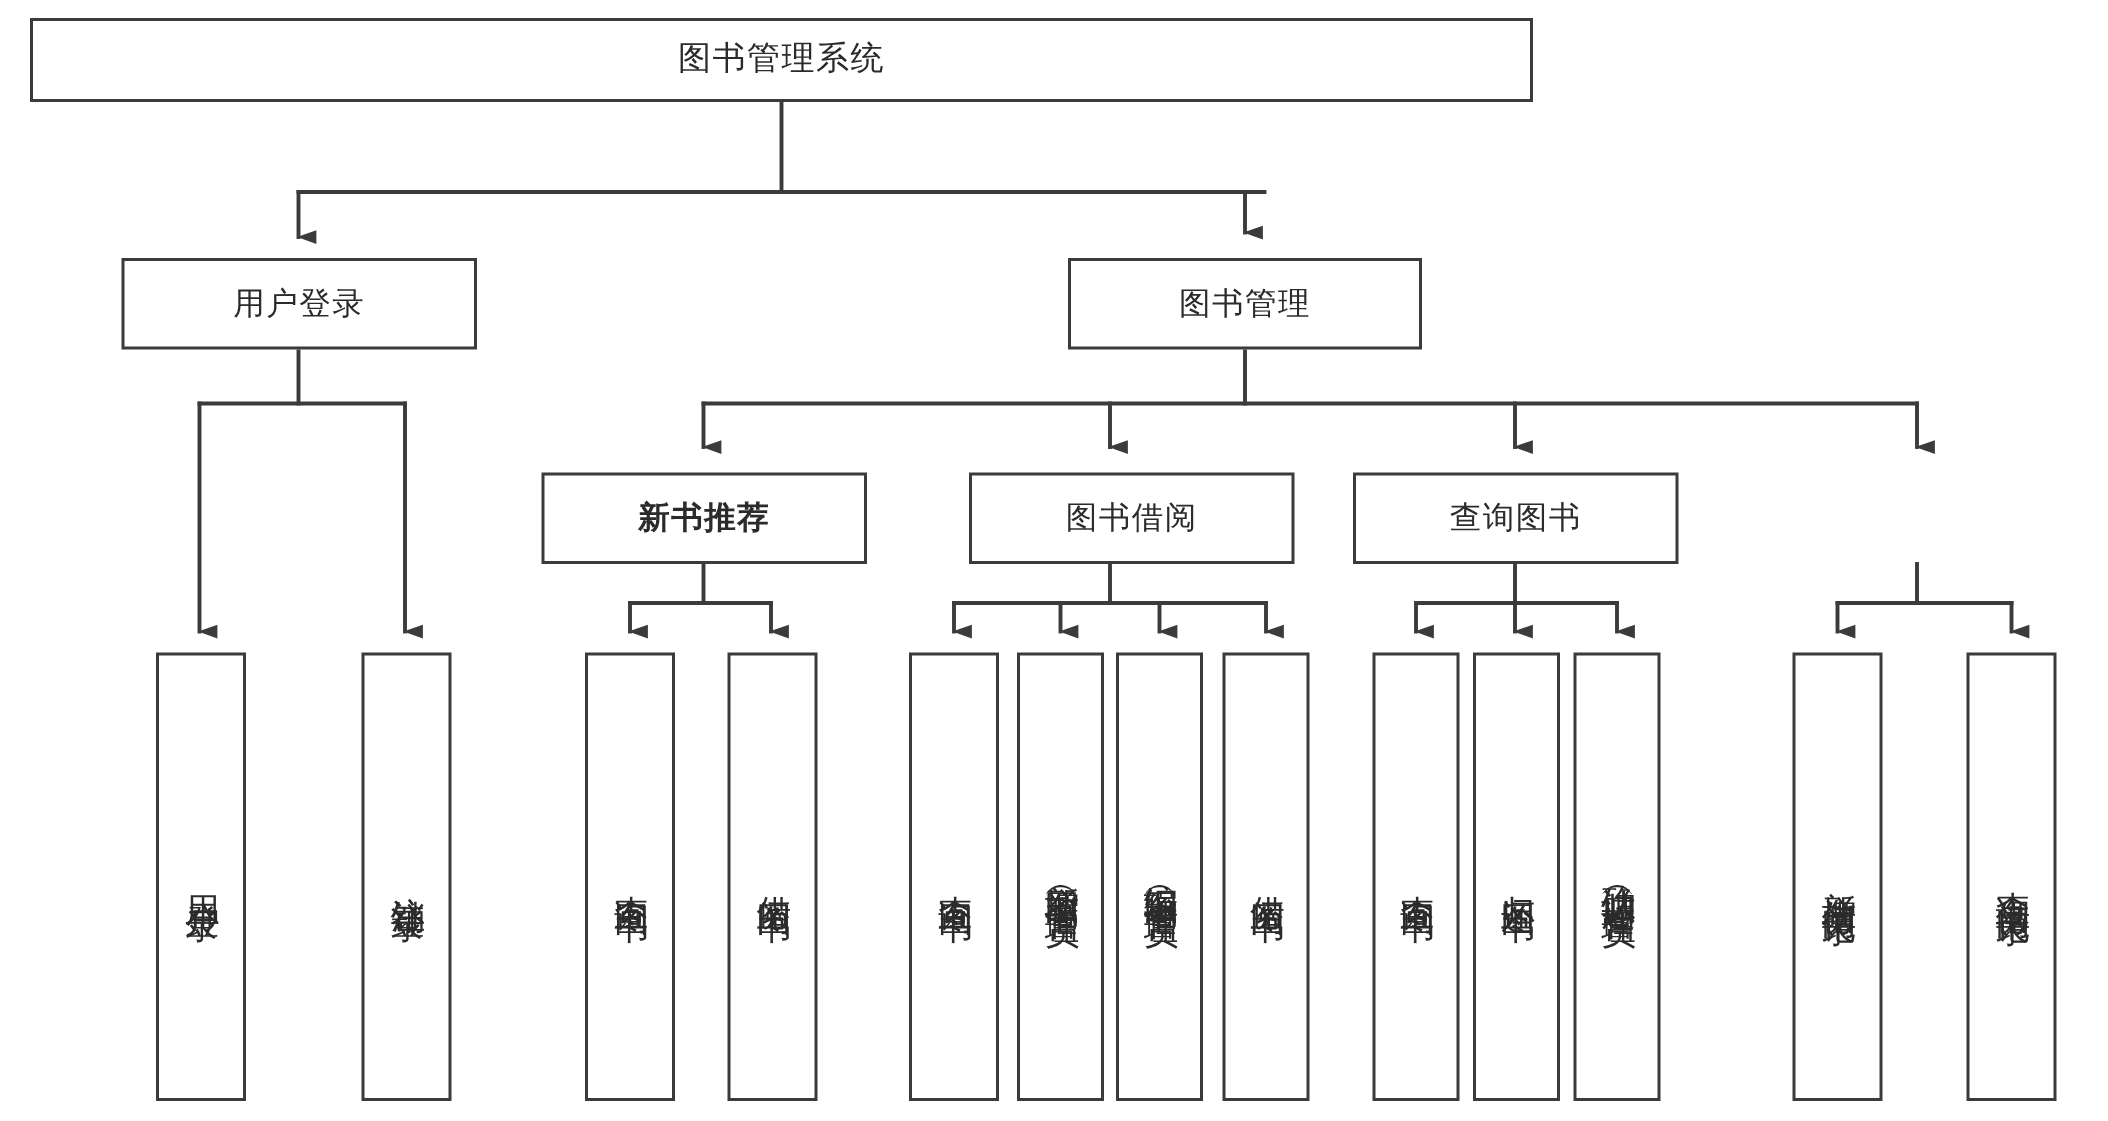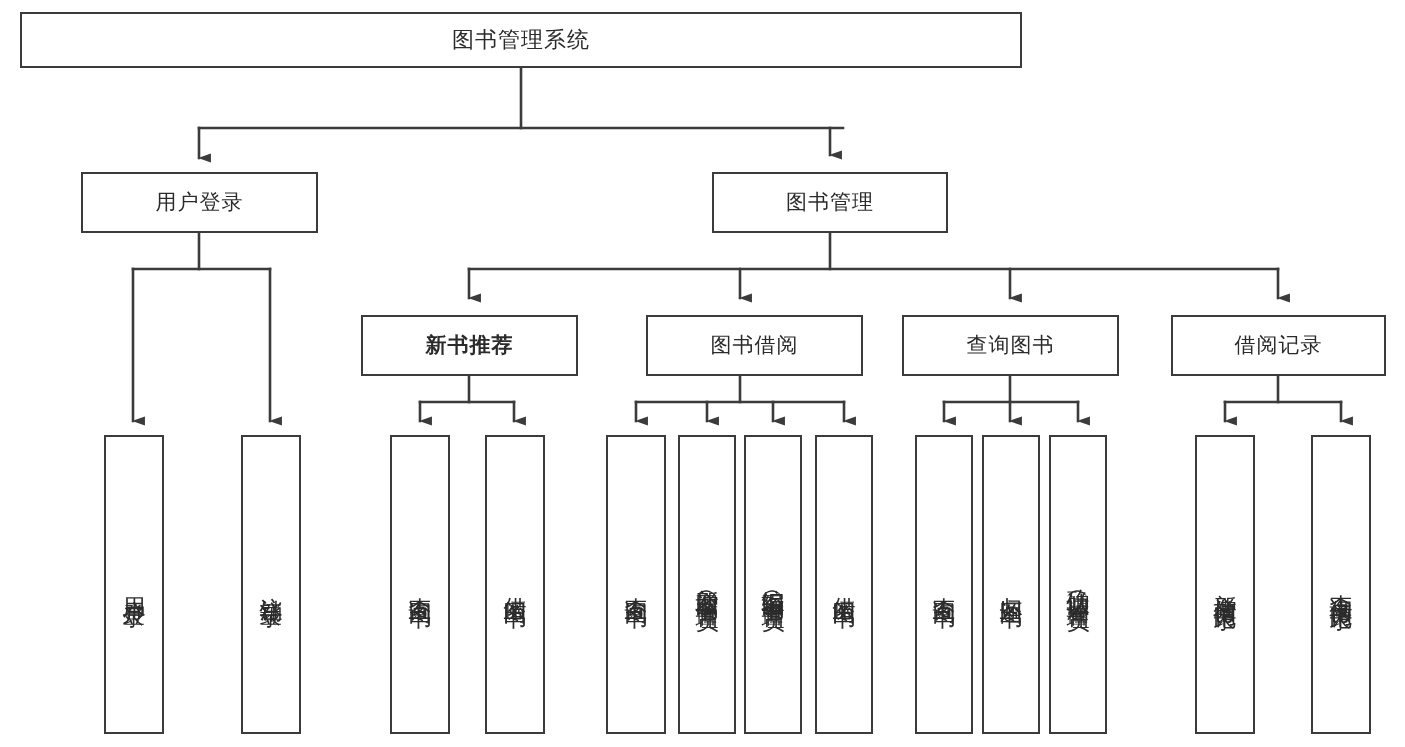--- a/index.html
+++ b/index.html
@@ -136,23 +136,20 @@
   </div>
 
   <div class="node" style="left:632px;top:315px;width:217px;height:61px;margin-left:14px;">
     <span class="lbl">图书借阅</span>
   </div>
 
   <div class="node" style="left:902px;top:315px;width:217px;height:61px;">
     <span class="lbl">查询图书</span>
   </div>
 
-  <div class="node" style="left:1171px;top:315px;width:215px;height:61px;">
-    <span class="lbl">借阅记录</span>
-  </div>
 
   <div class="node leaf" style="left:104px;top:435px;width:60px;height:299px;">
     <span class="lbl">用户登录</span>
   </div>
   <div class="node leaf" style="left:241px;top:435px;width:60px;height:299px;">
     <span class="lbl">注销登录</span>
   </div>
 
   <div class="node leaf" style="left:390px;top:435px;width:60px;height:299px;">
     <span class="lbl">查询图书</span>

